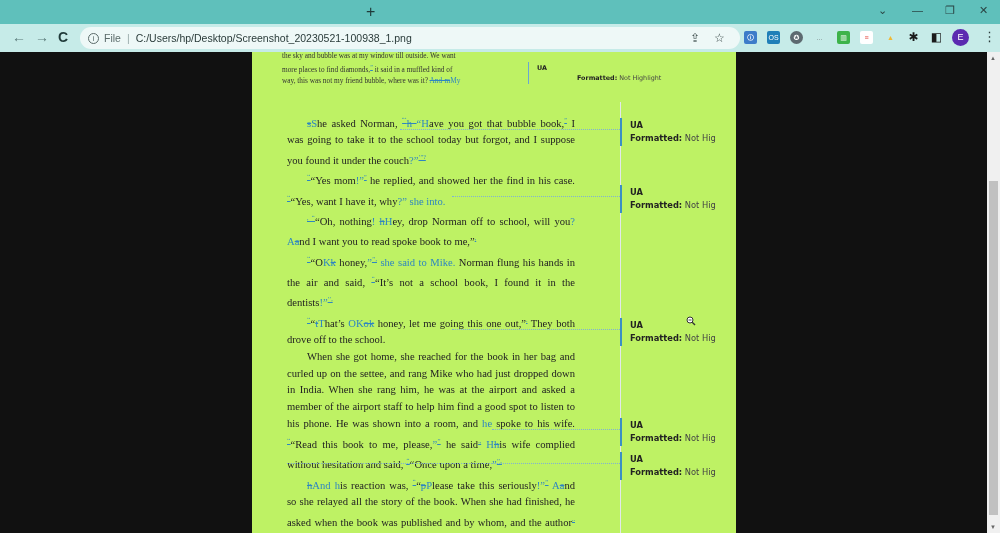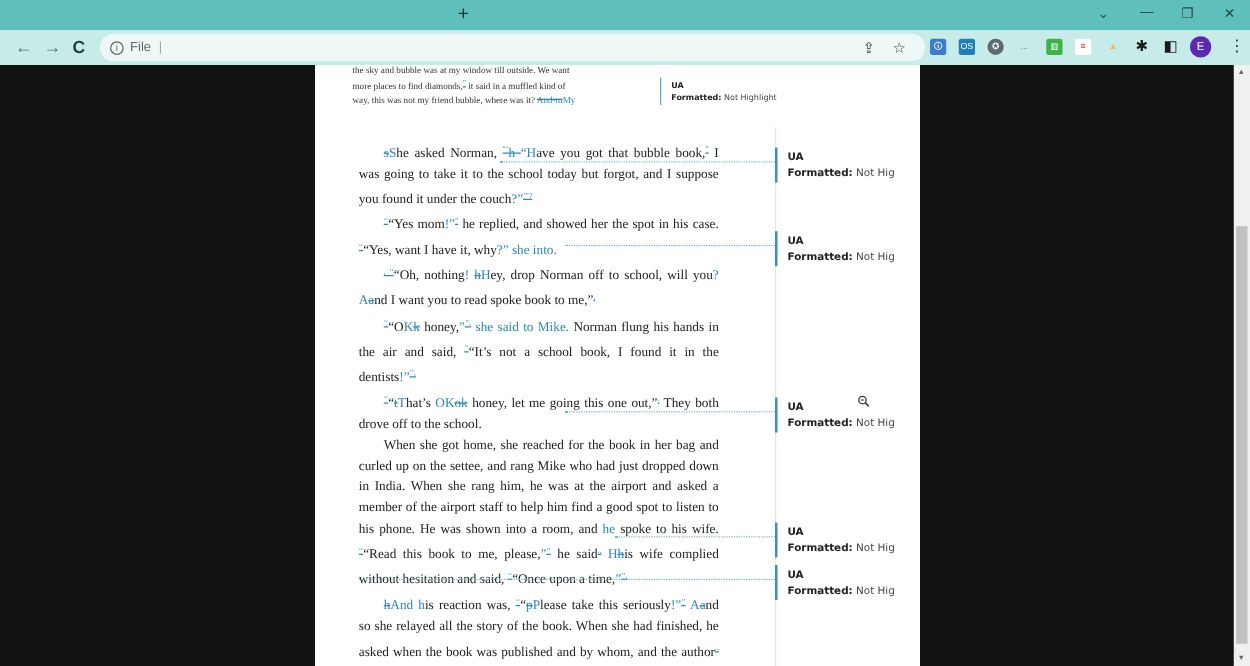--- a/index.html
+++ b/index.html
@@ -26,21 +26,21 @@
   .omnibox .info { width: 11px; height: 11px; border: 1px solid #5b6b6a; border-radius: 50%; font-size: 8px; line-height: 9px; text-align: center; color: #5b6b6a; margin-right: 5px; }
   .omnibox .scheme { color: #5b6b6a; }
   .omnibox .sep { color: #9aa; margin: 0 6px; }
   .omnibox .tbicon { position: absolute; top: 4px; font-size: 12px; color: #3b4b4a; cursor: pointer; }
   .ext { position: absolute; top: 7px; width: 13px; height: 13px; border-radius: 2px; font-size: 7px; color: #fff; text-align: center; line-height: 13px; cursor: pointer; }
   .avatar { position: absolute; left: 952px; top: 5px; width: 17px; height: 17px; border-radius: 50%; background: #5b2ab0; color: #fff; font-size: 9px; text-align: center; line-height: 17px; cursor: pointer; }
   .kebab { position: absolute; left: 983px; top: 5px; font-size: 13px; color: #2a3b3a; cursor: pointer; }
 
   
   .viewer { position: absolute; left: 0; top: 52px; width: 1000px; height: 481px; background: #111; }
-  .page { position: absolute; left: 252px; top: 0; width: 484px; height: 481px; background: #ffffff; overflow: hidden; }
+  .page { position: absolute; left: 252px; top: 0; width: 484px; height: 481px; background: #bef264; overflow: hidden; }
   .doc { position: absolute; left: 35px; width: 288px; font-family: "Liberation Serif", serif; color: #222; text-align: justify; }
   .doc.top { top: -2px; font-size: 7.3px; line-height: 11.5px; width: 240px; left: 30px; color: #333; }
   .doc.main { top: 60px; font-size: 10.6px; line-height: 16.8px; }
   .doc p { text-indent: 20px; }
   .doc .ins { color: #2e86c1; }
   .doc .del { color: #2e86c1; text-decoration: line-through; }
   .doc .tiny { font-size: 6px; vertical-align: super; color: #2e86c1; text-decoration: underline; }
   .divider { position: absolute; left: 368px; top: 50px; width: 1px; height: 440px; background: #e2e8ea; }
   .comment { position: absolute; left: 368px; font-family: "DejaVu Sans", sans-serif; font-size: 8.3px; color: #222; padding-left: 8px; border-left: 2px solid #3b8fc4; line-height: 13px; height: 28px; padding-top: 1px; }
   .comment b { font-weight: bold; }
@@ -76,20 +76,21 @@
 </div>
 
 <div class="toolbar">
   <span class="navbtn" style="left:12px">←</span>
   <span class="navbtn" style="left:35px">→</span>
   <span class="navbtn reload" style="left:58px">C</span>
   <div class="omnibox">
     <span class="info">i</span>
     <span class="scheme">File</span>
     <span class="sep">|</span>
+    <span>C:/Users/hp/Desktop/Screenshot_20230521-100938_1.png</span>
     <span class="tbicon" style="left:610px">⇪</span>
     <span class="tbicon" style="left:634px">☆</span>
   </div>
   <span class="ext" style="left:744px;background:#3d7cc9">🛈</span>
   <span class="ext" style="left:767px;background:#1f7fb8">OS</span>
   <span class="ext" style="left:790px;background:#5d6a70;border-radius:50%">✪</span>
   <span class="ext" style="left:813px;background:transparent;color:#7a8588">...</span>
   <span class="ext" style="left:837px;background:#3db34a">▥</span>
   <span class="ext" style="left:860px;background:#fff;color:#e3443b">≡</span>
   <span class="ext" style="left:884px;background:transparent;color:#f1b934">▲</span>
@@ -102,41 +103,41 @@
 <div class="viewer">
   <div class="page">
     <div class="doc top">
       <div>the sky and bubble was at my window till outside.  We want</div>
       <div><span>more places to find diamonds,</span><span class="tiny">”</span><span> it said in a muffled kind of</span></div>
       <div><span>way, this was not my friend bubble, where was it? </span><span class="del">And-m</span><span class="ins">My</span></div>
     </div>
 
     <div class="doc main" id="doc-main">
         <p><span class="del">s</span><span class="ins">S</span><span>he asked Norman,</span><span> </span><span class="tiny">“‘</span><span class="del">h </span><span class="ins">“H</span><span>ave you got that bubble book,</span><span class="tiny">”</span><span> I was going to take it to the school today but forgot, and I suppose you found it under the couch</span><span class="ins">?”</span><span class="tiny">’”?</span></p>
-        <p><span class="tiny">‘‘</span><span>“Yes mom</span><span class="ins">!”</span><span class="tiny">”</span><span> he replied, and showed her the spot in his case. </span><span class="tiny">‘‘</span><span>“Yes, want I have it, why</span><span class="ins">?”</span><span class="ins"> she into.</span></p>
+        <p><span class="tiny">‘‘</span><span>“Yes mom</span><span class="ins">!”</span><span class="tiny">”</span><span> he replied, and showed her the find in his case. </span><span class="tiny">‘‘</span><span>“Yes, want I have it, why</span><span class="ins">?”</span><span class="ins"> she into.</span></p>
         <p><span class="tiny">, ‘‘</span><span>“Oh, nothing</span><span class="ins">!</span><span> </span><span class="del">h</span><span class="ins">H</span><span>ey, drop Norman off to school, will you</span><span class="ins">?</span><span> </span><span class="ins">A</span><span class="del">a</span><span>nd I want you to read spoke book to me,</span><span>”</span><span class="tiny">,</span></p>
         <p><span class="tiny">‘‘</span><span>“O</span><span class="ins">K</span><span class="del">k</span><span> honey,</span><span class="ins">”</span><span class="tiny">’’,</span><span class="ins"> she said to Mike.</span><span> Norman flung his hands in the air and said, </span><span class="tiny">‘‘</span><span>“It’s not a school book, I found it in the dentists</span><span class="ins">!”</span><span class="tiny">’’,</span></p>
         <p><span class="tiny">‘‘</span><span>“</span><span class="del">t</span><span class="ins">T</span><span>hat’s </span><span class="ins">OK</span><span class="del">ok</span><span> honey, let me going this one out,</span><span>”</span><span class="tiny">.</span><span> They both drove off to the school.</span></p>
         <p><span>When she got home, she reached for the book in her bag and curled up on the settee, and rang Mike who had just dropped down in India. When she rang him, he was at the airport and asked a member of the airport staff to help him find a good spot to listen to his phone. He was shown into a room, and </span><span class="ins">he </span><span>spoke to his wife. </span><span class="tiny">‘‘</span><span>“Read this book to me, please,</span><span class="ins">”</span><span class="tiny">’’</span><span> he said</span><span class="tiny">.,</span><span> </span><span class="ins">H</span><span class="del">h</span><span>is wife complied without hesitation and said, </span><span class="tiny">‘‘</span><span>“Once upon a time,</span><span class="ins">”</span><span class="tiny">’’,</span></p>
         <p><span class="del">h</span><span class="ins">And h</span><span>is reaction was, </span><span class="tiny">‘‘</span><span>“</span><span class="del">p</span><span class="ins">P</span><span>lease take this seriously</span><span class="ins">!”</span><span class="tiny">’’</span><span> </span><span class="ins">A</span><span class="del">a</span><span>nd so she relayed all the story of the book. When she had finished, he asked when the book was published and by whom, and the author</span><span class="tiny">,.</span><span> he said his thanks and that she was to tell no one, and she confirmed that his dentists had the book.</span></p>
       </div>
 
     <div class="divider"></div>
 
     <div class="connector" style="left:276px;top:20px;width:0"></div>
     <div class="connector" style="left:148px;top:77px;width:220px"></div>
     <div class="connector" style="left:200px;top:144px;width:168px"></div>
     <div class="connector" style="left:200px;top:277px;width:168px"></div>
     <div class="connector" style="left:240px;top:377px;width:128px"></div>
     <div class="connector" style="left:35px;top:411px;width:333px"></div>
 
     <div id="comments">
         <div class="comment small" style="top: 10px;">
           <div style="font-weight: bold;">UA</div>
-          <div style="white-space: nowrap;"><b>Formatted:</b><span class="val"> Not Highlight</span></div>
+          <div style="white-space: nowrap; margin-left: 40px;"><b>Formatted:</b><span class="val"> Not Highlight</span></div>
         </div>
         <div class="comment" style="top: 66px;">
           <div style="font-weight: bold;">UA</div>
           <div style="white-space: nowrap;"><b>Formatted:</b><span class="val"> Not Hig</span></div>
         </div>
         <div class="comment" style="top: 133px;">
           <div style="font-weight: bold;">UA</div>
           <div style="white-space: nowrap;"><b>Formatted:</b><span class="val"> Not Hig</span></div>
         </div>
         <div class="comment" style="top: 266px;">

